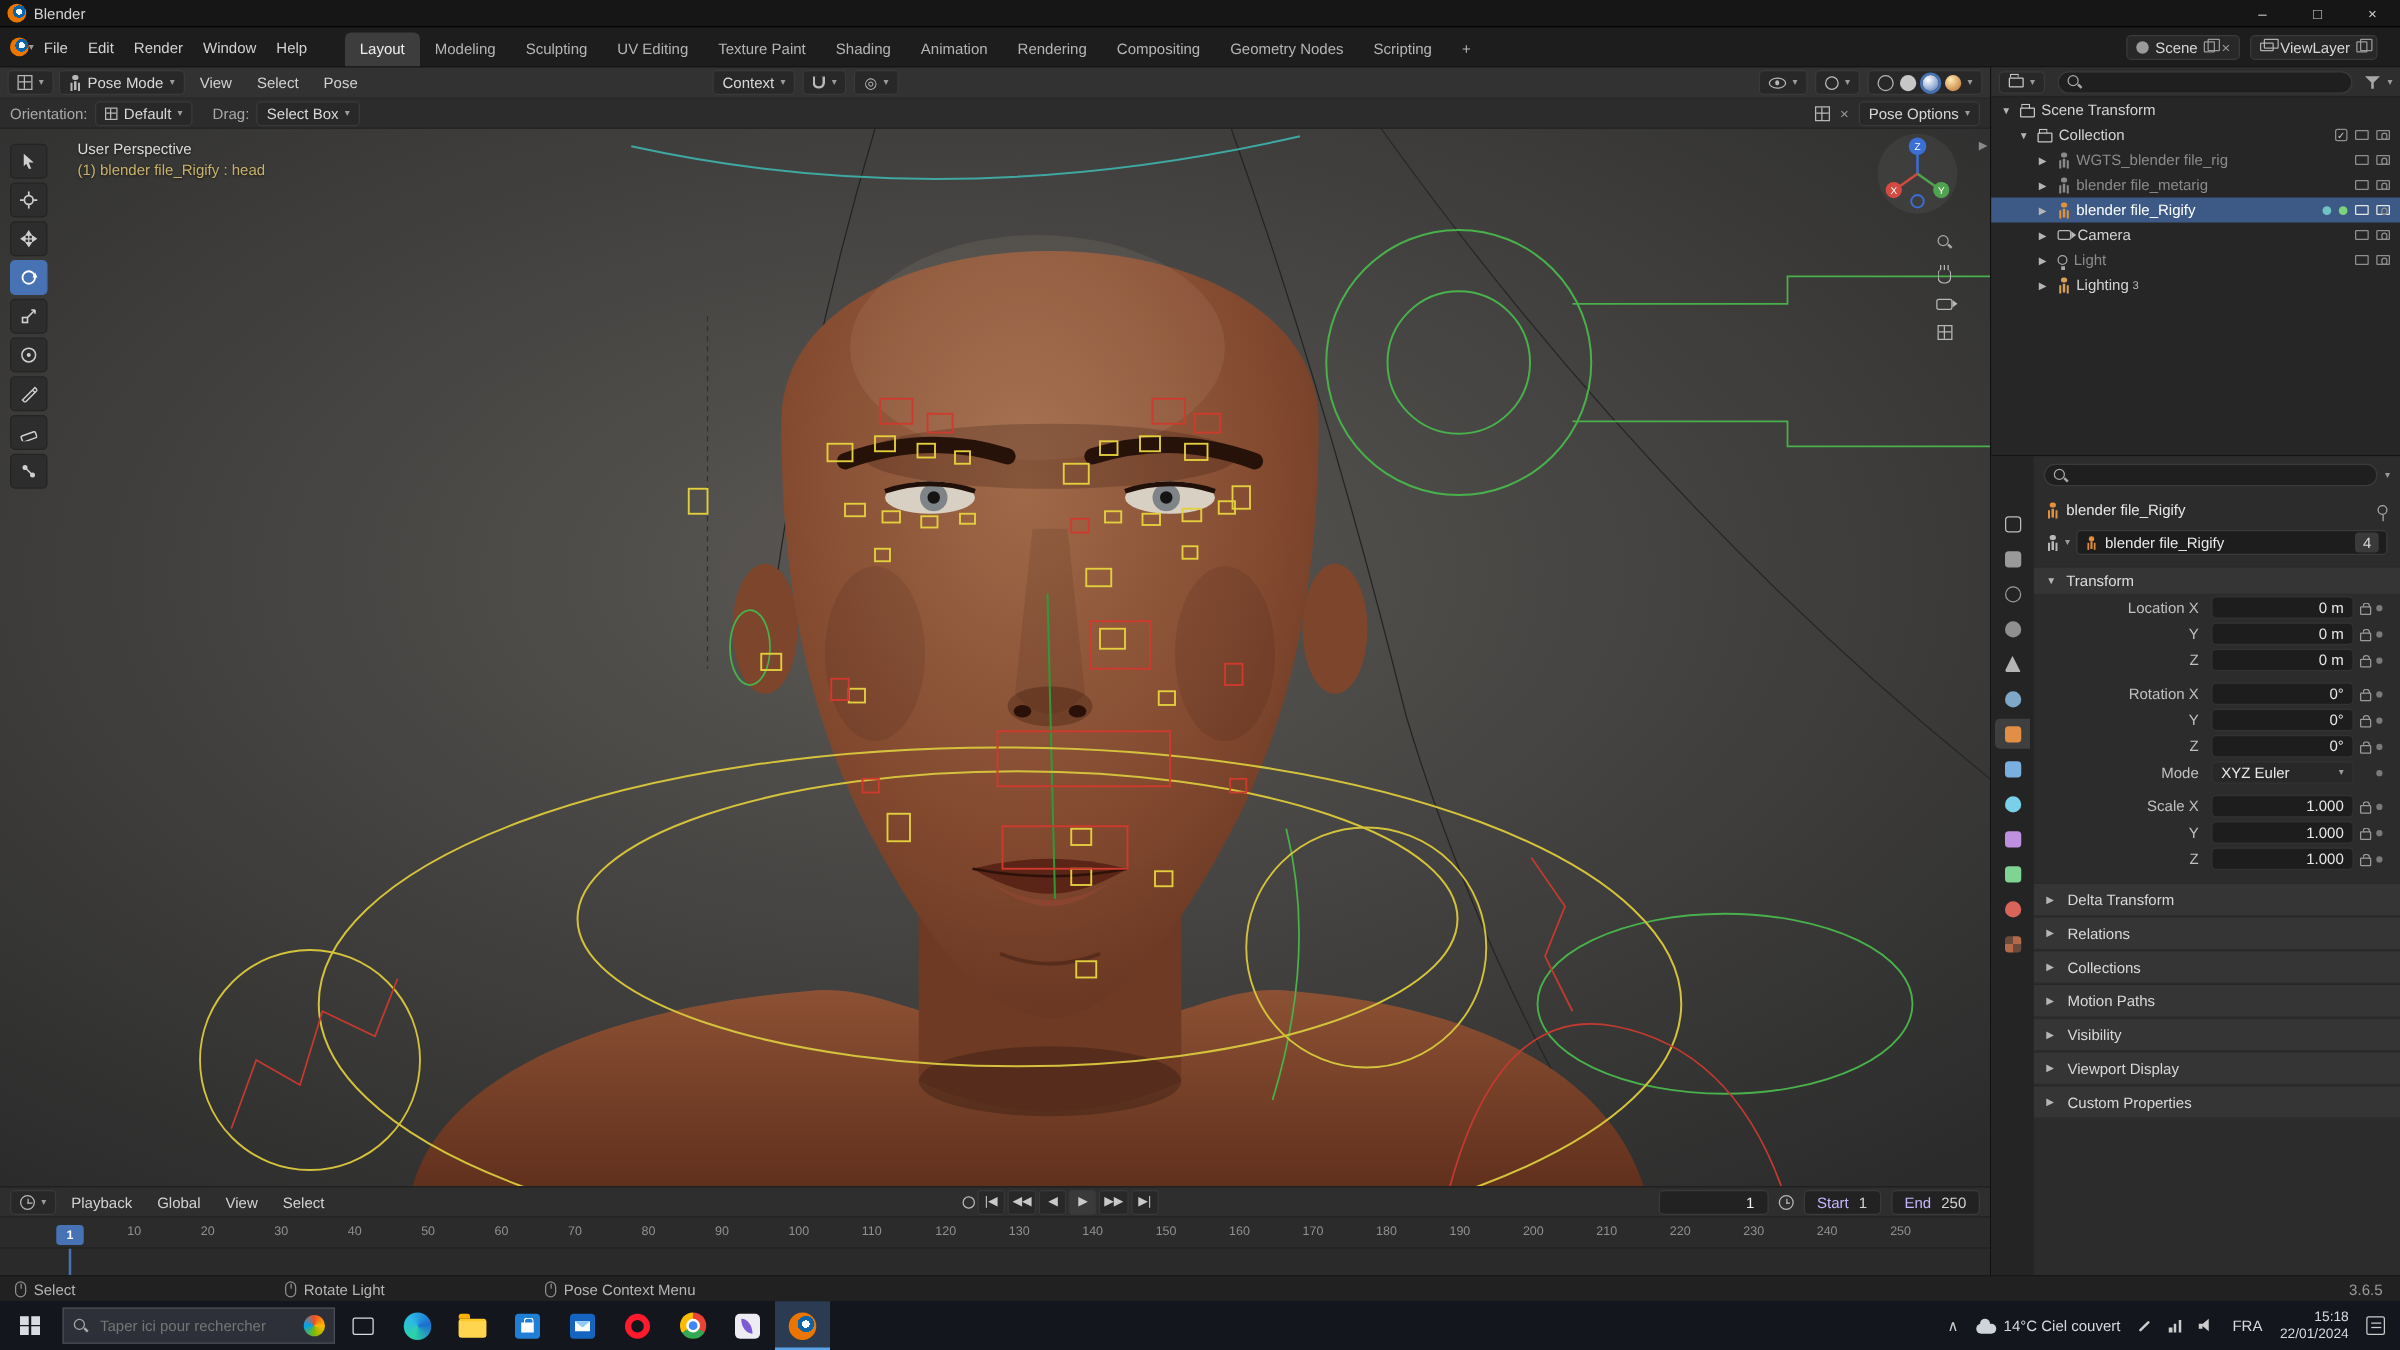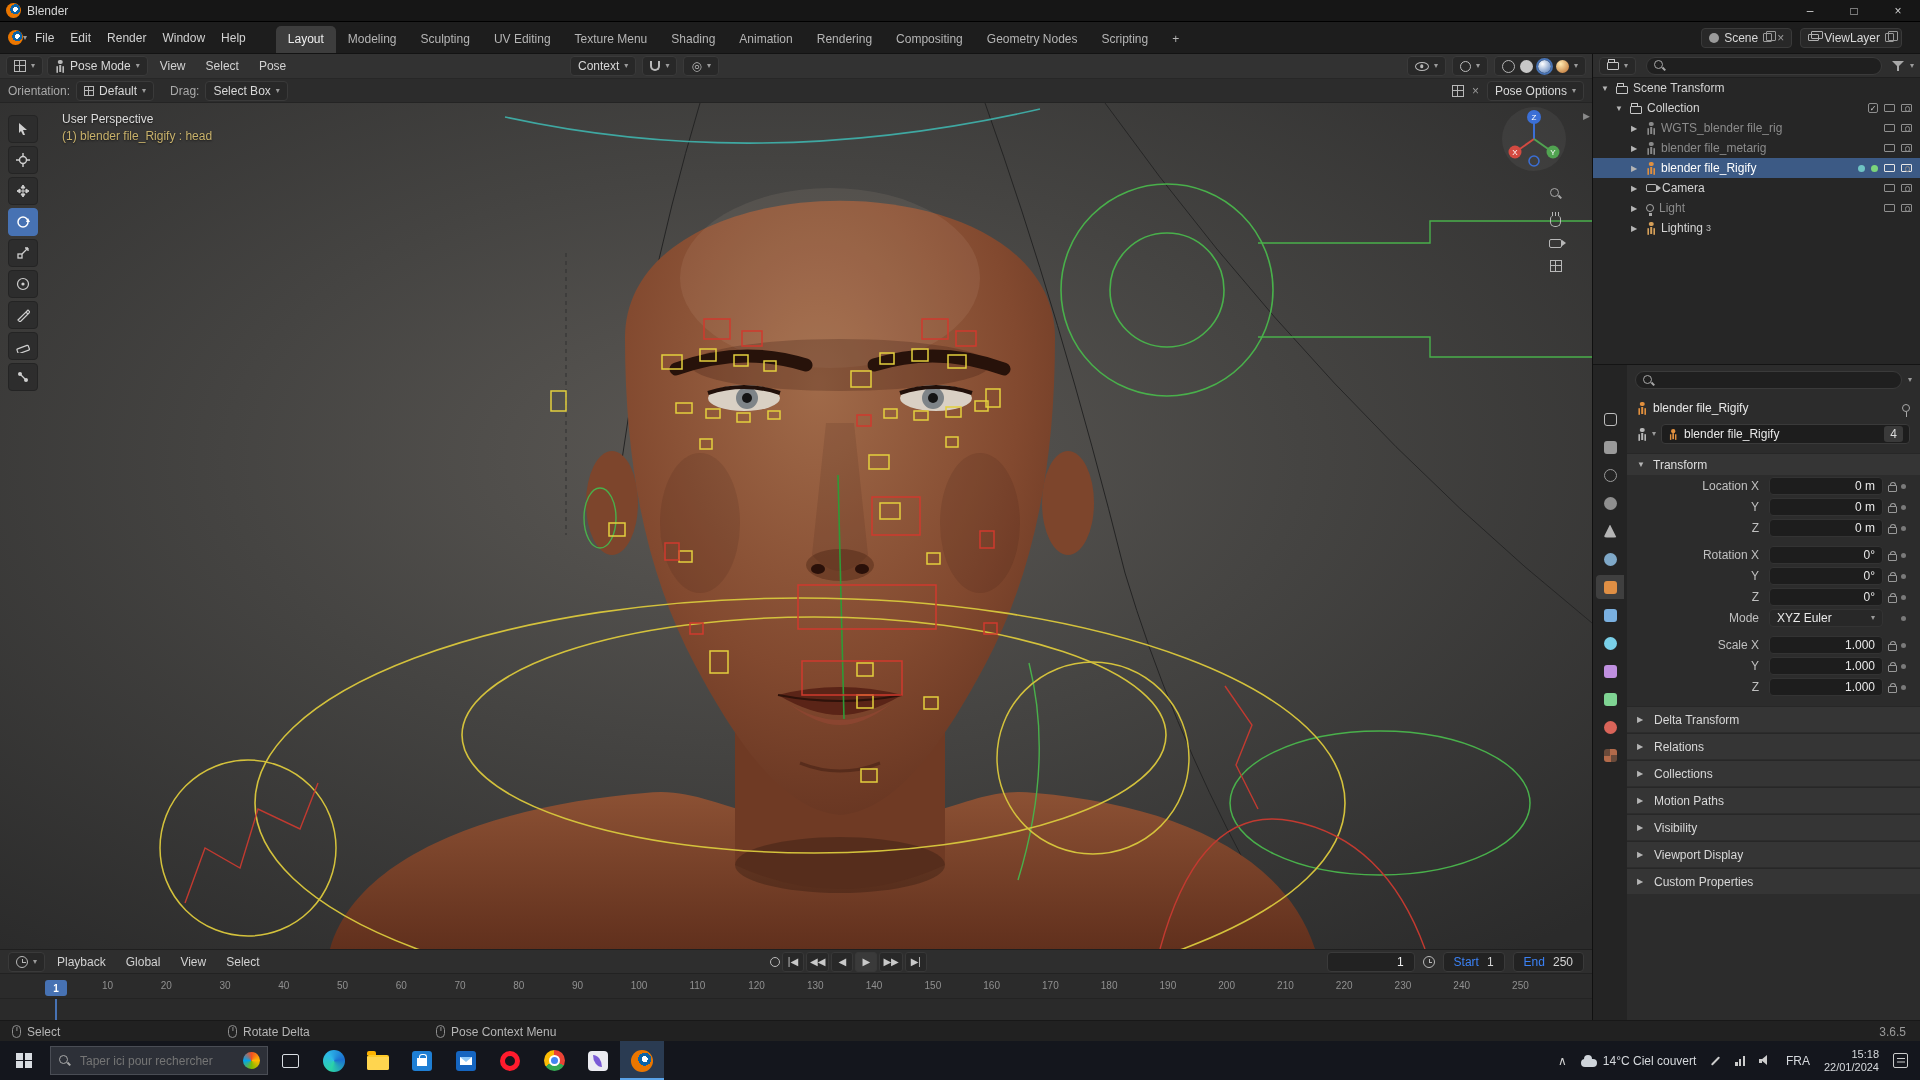--- a/index.html
+++ b/index.html
@@ -96,21 +96,21 @@
   #sidebar-toggle{position:absolute;right:2px;top:8px;color:#8a8a8a;font-size:9px}
 
   
   #tl-header{height:24px;background:#2e2e2e;border-top:1px solid #1f1f1f;display:flex;align-items:center;padding:0 8px;gap:4px;position:relative}
   #tl-transport{position:absolute;left:770px;display:flex;gap:2px;align-items:center}
   .tbtn{min-width:22px;height:20px;padding:0 3px;display:flex;align-items:center;justify-content:center;color:#c9c9c9;font-size:10px;border-radius:3px;background:#282828;border:1px solid #383838}
   .tbtn.play{background:#3a3a3a}
   #tl-right{margin-left:auto;display:flex;gap:8px;align-items:center}
   .frame-pill{background:#222;border:1px solid #3a3a3a;border-radius:4px;height:20px;display:flex;align-items:center;justify-content:flex-end;padding:0 10px;color:#eee;width:88px}
   .range-pill{background:#222;border:1px solid #3a3a3a;border-radius:4px;height:20px;display:flex;align-items:center;gap:8px;padding:0 10px}
-  .range-pill .rlab{color:#3b82f6}
+  .range-pill .rlab{color:#c4b5fd}
   #tl-ruler{height:25px;background:#2b2b2b;border-top:1px solid #222;position:relative}
   .tick{position:absolute;top:6px;font-size:10px;color:#909090}
   #playhead-pill{position:absolute;left:45px;top:6px;width:22px;height:16px;background:#4772b3;border-radius:3px;color:#fff;font-size:10px;display:flex;align-items:center;justify-content:center;font-weight:bold}
   #tl-track{height:22px;background:#2a2a2a;border-top:1px solid #232323;position:relative}
   #playhead-line{position:absolute;left:55px;top:0;width:2px;height:100%;background:#4772b3}
 
   
   #outliner{height:311px;display:flex;flex-direction:column;background:#262626;border-bottom:1px solid #141414}
   #outliner-header{height:24px;background:#2e2e2e;border-bottom:1px solid #1f1f1f;display:flex;align-items:center;padding:0 6px;gap:6px}
   #outliner-search{flex:1;height:18px;background:#1f1f1f;border:1px solid #3a3a3a;border-radius:9px;margin:0 4px;display:flex;align-items:center;padding:0 6px;gap:4px}
@@ -209,21 +209,21 @@
     <span class="menu-item">File</span>
     <span class="menu-item">Edit</span>
     <span class="menu-item">Render</span>
     <span class="menu-item">Window</span>
     <span class="menu-item">Help</span>
     <span class="ws-tabs">
       <span class="ws-tab active">Layout</span>
       <span class="ws-tab">Modeling</span>
       <span class="ws-tab">Sculpting</span>
       <span class="ws-tab">UV Editing</span>
-      <span class="ws-tab">Texture Menu</span>
+      <span class="ws-tab">Texture Paint</span>
       <span class="ws-tab">Shading</span>
       <span class="ws-tab">Animation</span>
       <span class="ws-tab">Rendering</span>
       <span class="ws-tab">Compositing</span>
       <span class="ws-tab">Geometry Nodes</span>
       <span class="ws-tab">Scripting</span>
       <span class="ws-tab">+</span>
     </span>
     <span id="topbar-right">
       <span class="pill">
@@ -824,21 +824,21 @@
     </div>
   </div>
 
   <div id="statusbar">
     <span class="status-item" style="left:12px">
       <span class="mouseico"></span>
       <span>Select</span>
     </span>
     <span class="status-item" style="left:228px">
       <span class="mouseico"></span>
-      <span>Rotate Delta</span>
+      <span>Rotate Light</span>
     </span>
     <span class="status-item" style="left:436px">
       <span class="mouseico"></span>
       <span>Pose Context Menu</span>
     </span>
     <span id="status-version">3.6.5</span>
   </div>
 
   <div id="taskbar">
     <span id="start-btn">

